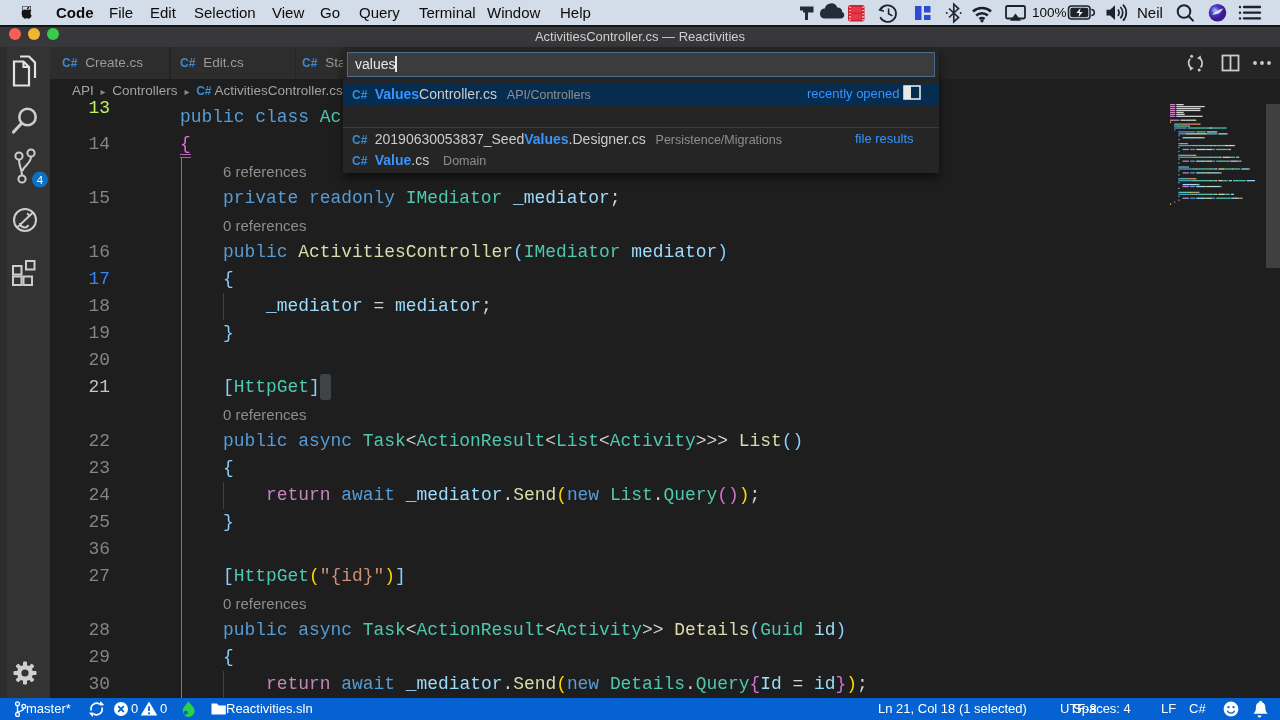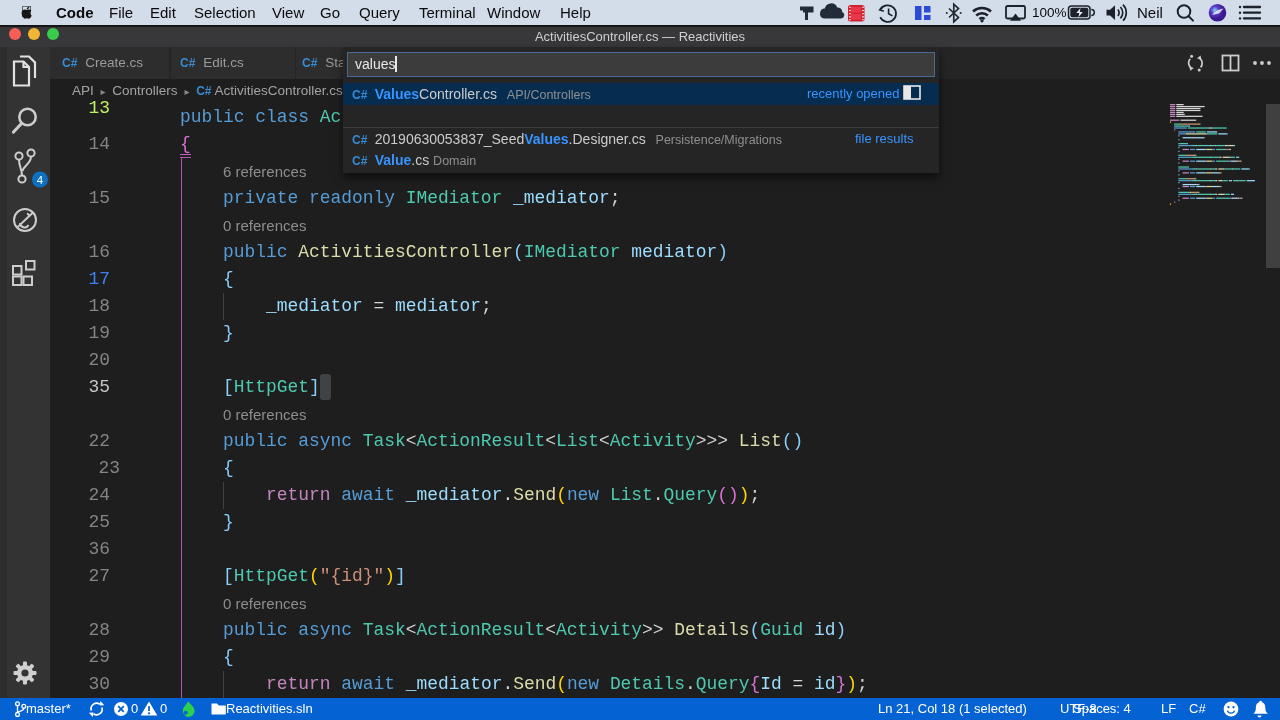--- a/index.html
+++ b/index.html
@@ -122,26 +122,26 @@
     <div class="refs" style="top:211.5px;">0 references</div>
     <div class="ln" style="left:50px; top:238.5px; color:#858585;">16</div>
     <div class="cl" style="top:238.5px;"><span class="kb">        public </span><span class="mt">ActivitiesController</span><span class="bg3">(</span><span class="ty">IMediator</span> <span class="vb">mediator</span><span class="bg3">)</span></div>
     <div class="ln" style="left:50px; top:265.5px; color:#3b82f6;">17</div>
     <div class="cl" style="top:265.5px;">        <span class="bg3">{</span></div>
     <div class="ln" style="left:50px; top:292.5px; color:#858585;">18</div>
     <div class="cl" style="top:292.5px;">            <span class="vb">_mediator</span><span class="pw"> = </span><span class="vb">mediator</span><span class="pw">;</span></div>
     <div class="ln" style="left:50px; top:319.5px; color:#858585;">19</div>
     <div class="cl" style="top:319.5px;">        <span class="bg3">}</span></div>
     <div class="ln" style="left:50px; top:346.5px; color:#858585;">20</div>
-    <div class="ln" style="left:50px; top:373.5px; color:#c6c6c6;">35</div>
+    <div class="ln" style="left:50px; top:373.5px; color:#c6c6c6;">21</div>
     <div class="cl" style="top:373.5px;">        <span class="bg3">[</span><span class="ty">HttpGet</span><span class="bg3">]</span></div>
     <div class="refs" style="top:400.5px;">0 references</div>
     <div class="ln" style="left:50px; top:427.5px; color:#858585;">22</div>
     <div class="cl" style="top:427.5px;"><span class="kb">        public async </span><span class="ty">Task</span><span class="pw">&lt;</span><span class="ty">ActionResult</span><span class="pw">&lt;</span><span class="ty">List</span><span class="pw">&lt;</span><span class="ty">Activity</span><span class="pw">&gt;&gt;&gt;</span> <span class="mt">List</span><span class="bg3">()</span></div>
-    <div class="ln" style="left:60px; top:454.5px; color:#858585;">23</div>
+    <div class="ln" style="left:50px; top:454.5px; color:#858585;">23</div>
     <div class="cl" style="top:454.5px;">        <span class="bg3">{</span></div>
     <div class="ln" style="left:50px; top:481.5px; color:#858585;">24</div>
     <div class="cl" style="top:481.5px;">            <span class="kp">return</span> <span class="kb">await</span> <span class="vb">_mediator</span><span class="pw">.</span><span class="mt">Send</span><span class="bg1">(</span><span class="kb">new</span> <span class="ty">List</span><span class="pw">.</span><span class="ty">Query</span><span class="bg2">()</span><span class="bg1">)</span><span class="pw">;</span></div>
     <div class="ln" style="left:50px; top:508.5px; color:#858585;">25</div>
     <div class="cl" style="top:508.5px;">        <span class="bg3">}</span></div>
     <div class="ln" style="left:50px; top:535.5px; color:#858585;">36</div>
     <div class="ln" style="left:50px; top:562.5px; color:#858585;">27</div>
     <div class="cl" style="top:562.5px;">        <span class="bg3">[</span><span class="ty">HttpGet</span><span class="bg1">(</span><span class="st">"{id}"</span><span class="bg1">)</span><span class="bg3">]</span></div>
     <div class="refs" style="top:589.5px;">0 references</div>
     <div class="ln" style="left:50px; top:616.5px; color:#858585;">28</div>
@@ -168,21 +168,21 @@
     </div>
     <div class="qrow" style="top:80px; border-top:1px solid #3c3c3e;">
       <span style="margin-left:9px;" class="csi">C#</span>
       <span style="margin-left:3.5px;">20190630053837_Seed<span class="qhl">Values</span>.Designer.cs</span>
       <span class="qdesc" style="margin-left:6px;">Persistence/Migrations</span>
       <span class="qlabel" style="left:512px;">file results</span>
     </div>
     <div class="qrow" style="top:102px;">
       <span style="margin-left:9px;" class="csi">C#</span>
       <span style="margin-left:3.5px;"><span class="qhl">Value</span>.cs</span>
-      <span class="qdesc" style="margin-left:0;">Domain</span>
+      <span class="qdesc" style="margin-left:10px;">Domain</span>
     </div>
   </div>
 
   <div id="minimap">
     <svg class="abs" style="left:0; top:0;" width="1280" height="720" viewBox="0 0 1280 720">
       <rect x="1170.00" y="104.00" width="5.25" height="1.25" fill="#c586c0"></rect>
       <rect x="1176.30" y="104.00" width="7.35" height="1.25" fill="#d4d4d4"></rect>
       <rect x="1170.00" y="105.95" width="5.25" height="1.25" fill="#c586c0"></rect>
       <rect x="1176.30" y="105.95" width="28.35" height="1.25" fill="#d4d4d4"></rect>
       <rect x="1170.00" y="107.90" width="5.25" height="1.25" fill="#c586c0"></rect>

